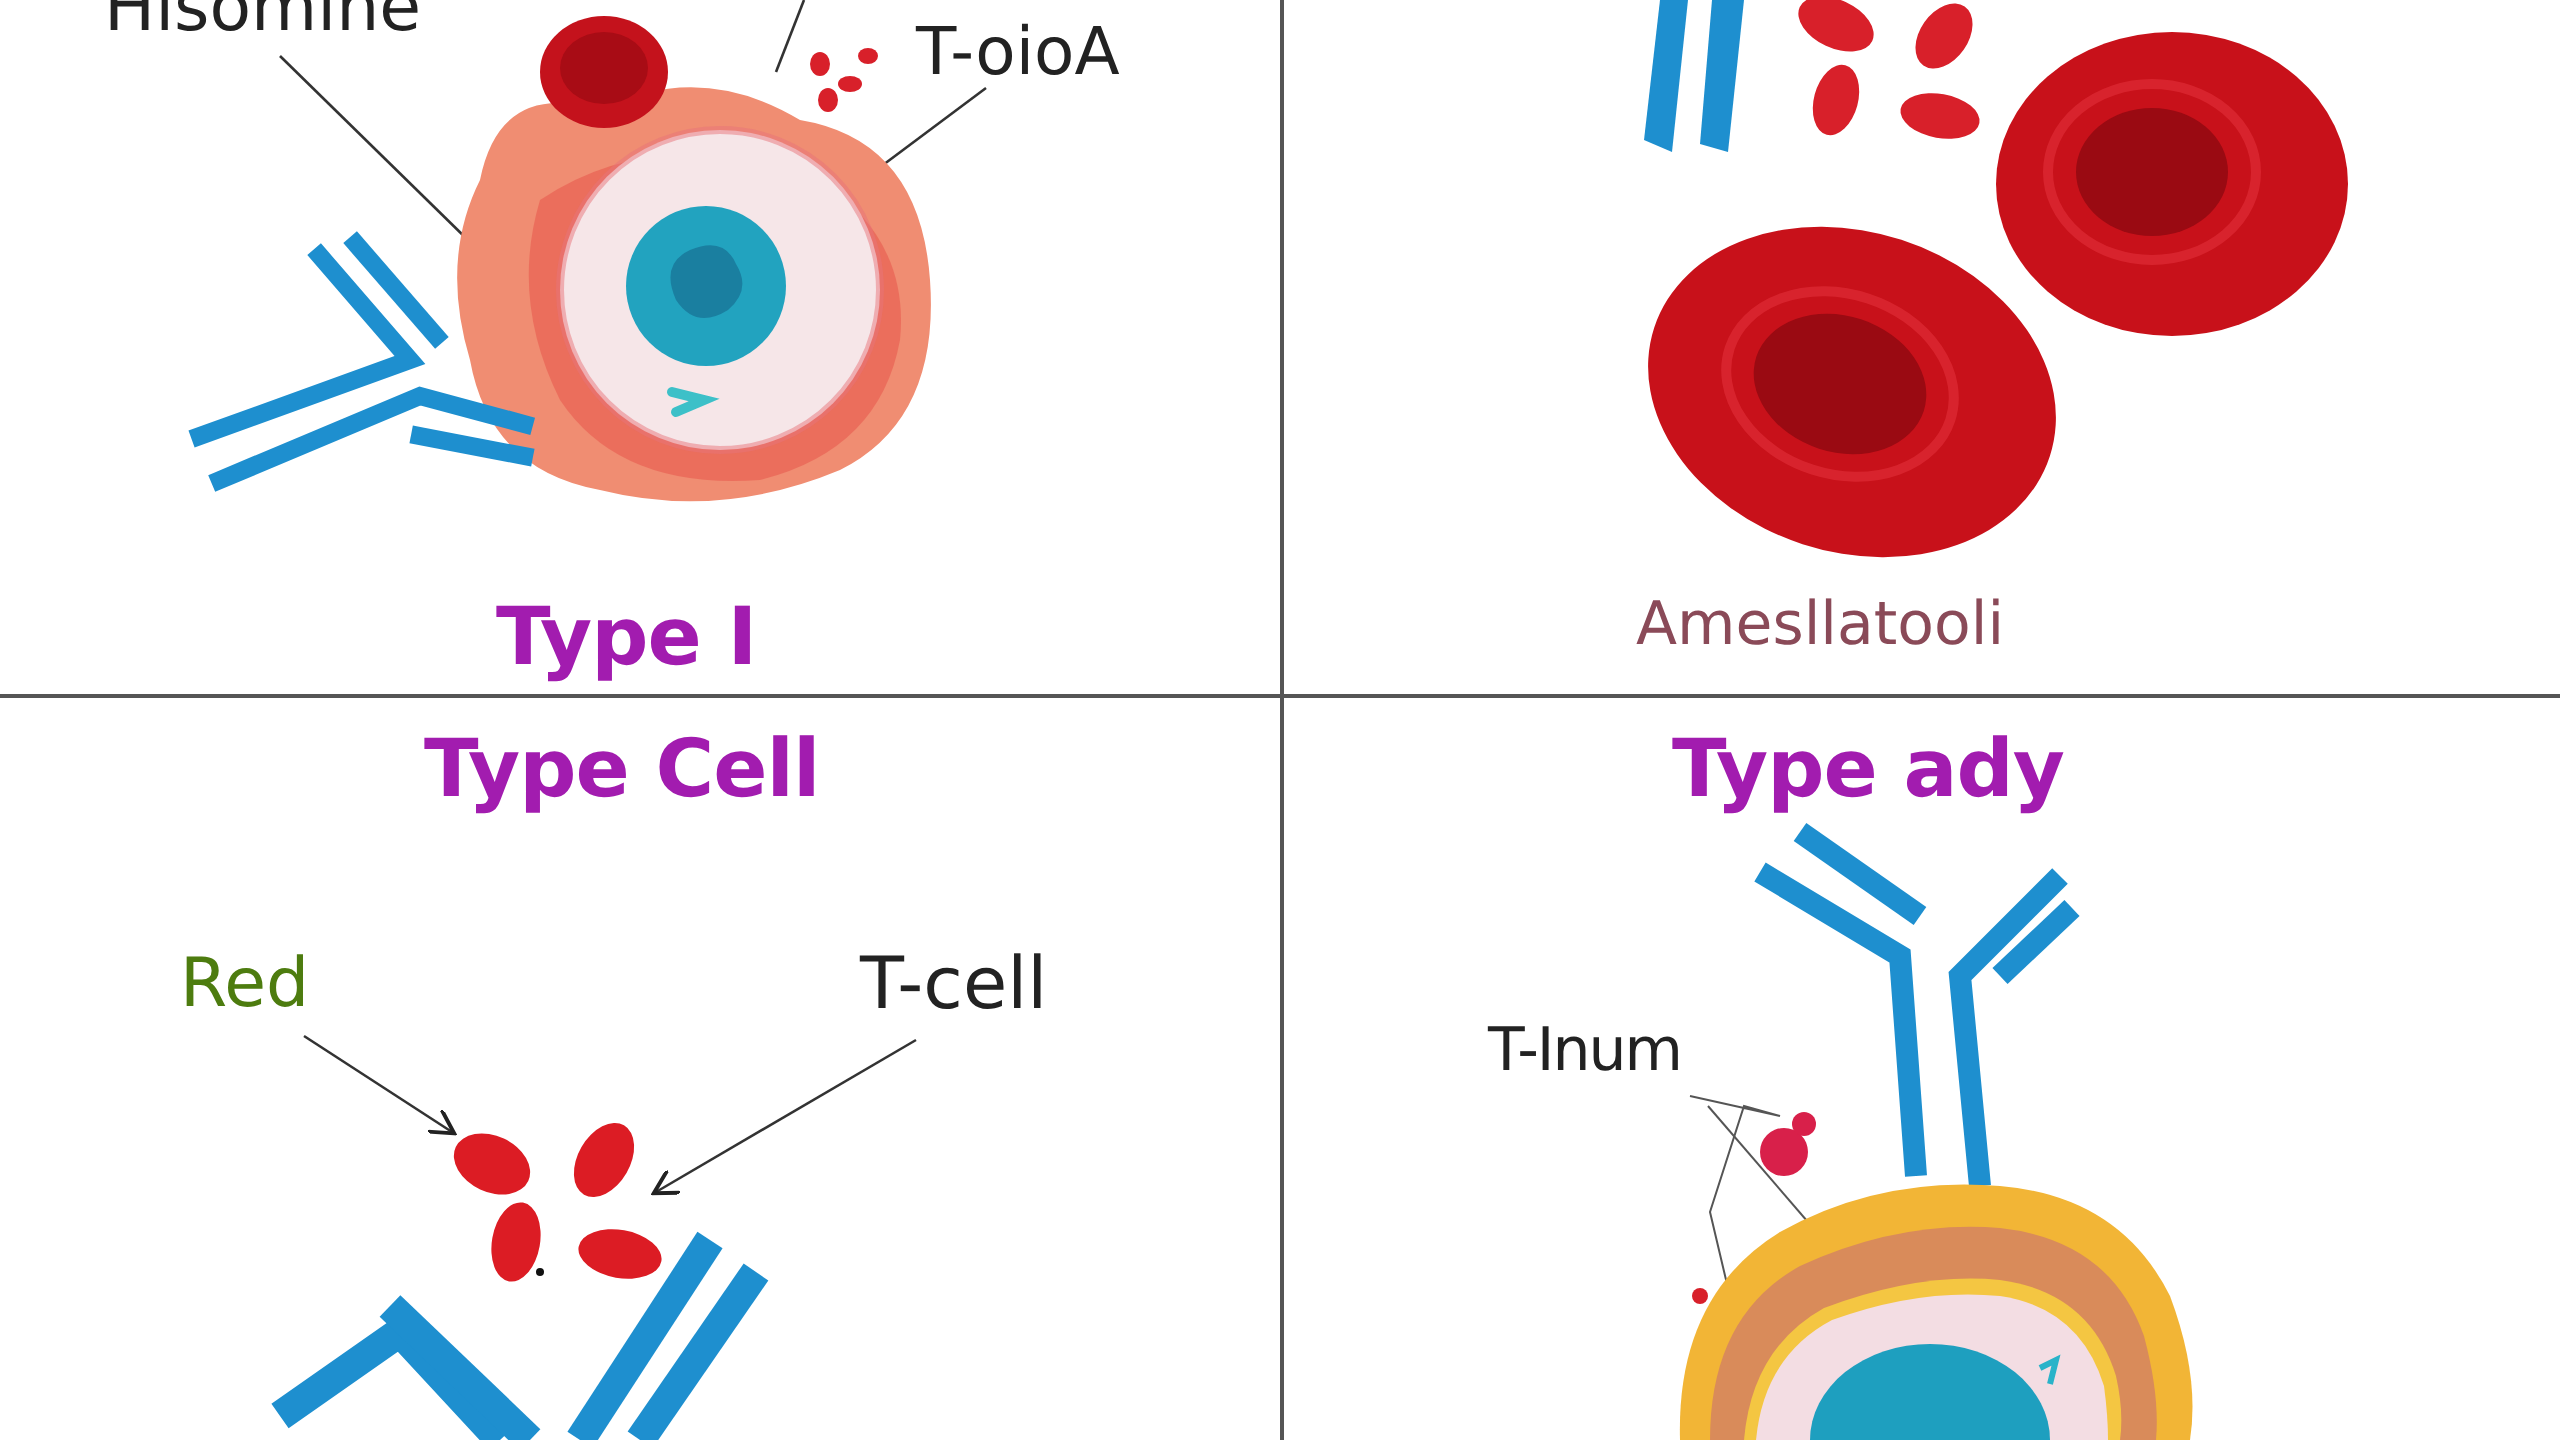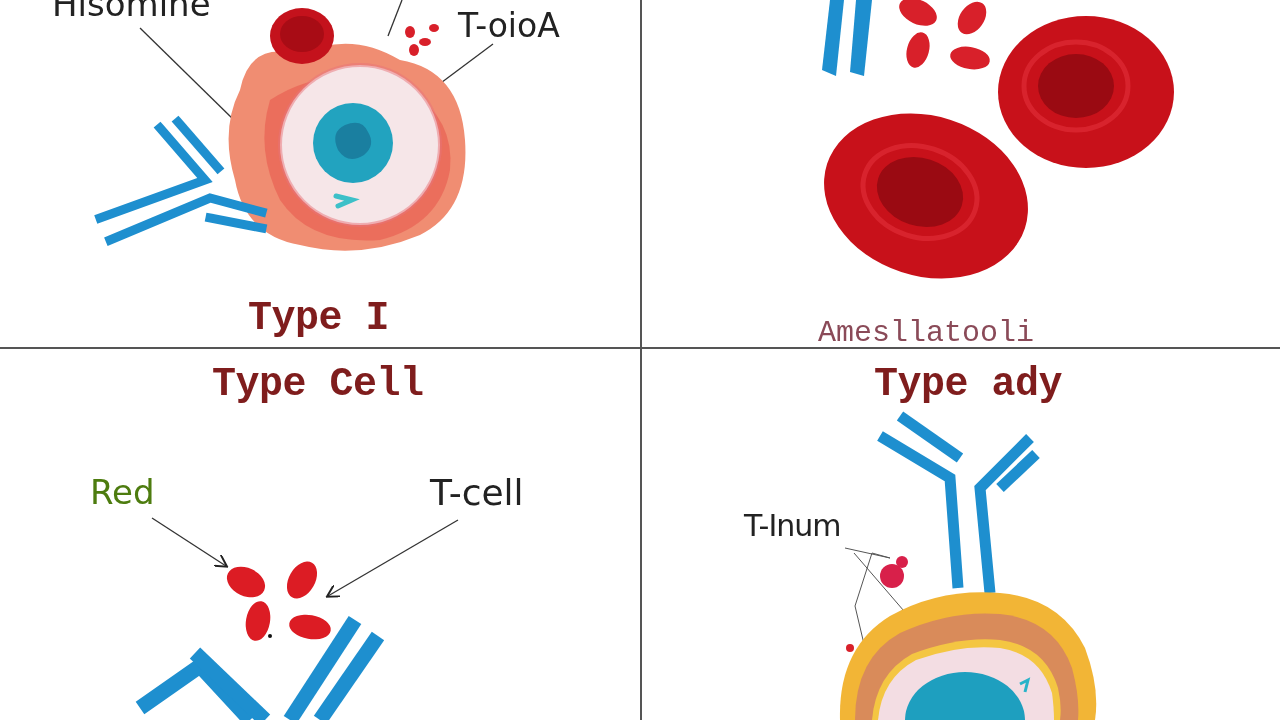--- a/index.html
+++ b/index.html
@@ -1,20 +1,20 @@
 <!DOCTYPE html>
 <html><head>
 <meta charset="utf-8">
 <style>
   html, body { margin:0; padding:0; background:#ffffff; }
   body { width:1280px; height:720px; position:relative; overflow:hidden; font-family:"DejaVu Sans", sans-serif; }
   .abs { position:absolute; }
   .divider-v { left:640px; top:0; width:2px; height:720px; background:#555; }
   .divider-h { left:0; top:347px; width:1280px; height:2px; background:#555; }
-  .title { font-weight:bold; color:#7f1d1d; font-size:40px; letter-spacing:-0.5px; white-space:nowrap;font-family:Liberation Mono, monospace; }
+  .title { font-weight:bold; color:#a21caf; font-size:40px; letter-spacing:-0.5px; white-space:nowrap; }
   .label { color:#222; font-size:32px; white-space:nowrap; font-family:"DejaVu Sans", sans-serif; }
   svg { position:absolute; overflow:visible; }
 </style>
 </head>
 <body>
 
 <div class="abs divider-v"></div>
 <div class="abs divider-h"></div>
 
 <div>
@@ -68,21 +68,21 @@
     <ellipse cx="330" cy="58" rx="20" ry="11" fill="#d8202a" transform="rotate(10 330 58)"></ellipse>
 
     <ellipse cx="446" cy="92" rx="88" ry="76" fill="#c8111a"></ellipse>
     <ellipse cx="436" cy="86" rx="38" ry="32" fill="#9a0a12"></ellipse>
     <ellipse cx="436" cy="86" rx="52" ry="44" fill="none" stroke="#e2303a" stroke-width="5" opacity="0.6"></ellipse>
 
     <ellipse cx="286" cy="196" rx="104" ry="80" fill="#c8111a" transform="rotate(18 286 196)"></ellipse>
     <ellipse cx="280" cy="192" rx="44" ry="34" fill="#9a0a12" transform="rotate(18 280 192)"></ellipse>
     <ellipse cx="280" cy="192" rx="58" ry="45" fill="none" stroke="#e2303a" stroke-width="5" opacity="0.6" transform="rotate(18 280 192)"></ellipse>
   </svg>
-  <div class="abs label" style="left:818px; top:316px; font-size:30px; color:#8a4a58;font-family:Liberation Mono, monospace;">Amesllatooli</div>
+  <div class="abs label" style="left:818px; top:295px; font-size:30px; color:#8a4a58;">Amesllatooli</div>
 </div>
 
 <div>
   <div class="abs title" style="left:212px; top:362px;">Type Cell</div>
   <div class="abs label" style="left:90px; top:472px; color:#4d7c0f; font-size:34px;">Red</div>
   <div class="abs label" style="left:430px; top:472px; font-size:36px;">T-cell</div>
 
   <svg width="640" height="372" style="left:0;top:348px;">
     <defs>
       <marker id="arr" markerWidth="10" markerHeight="10" refX="8" refY="5" orient="auto">
@@ -101,21 +101,21 @@
     <g stroke="#1e8fcf" stroke-width="15" fill="none" stroke-linejoin="miter">
       <polyline points="140,360 200,318 250,372"></polyline>
       <polyline points="195,305 265,372"></polyline>
       <polyline points="355,272 290,372"></polyline>
       <line x1="378" y1="288" x2="320" y2="372"></line>
     </g>
   </svg>
 </div>
 
 <div>
-  <div class="abs title" style="left:874px; top:362px;">Type ady</div>
+  <div class="abs title" style="left:836px; top:362px;">Type ady</div>
   <div class="abs label" style="left:744px; top:508px; font-size:30px; letter-spacing:-1px;text-align:right;">T-Inum</div>
 
   <svg width="640" height="372" style="left:640px;top:348px;">
 
     <g stroke="#1e8fcf" stroke-width="11" fill="none">
       <polyline points="240,88 310,130 318,240"></polyline>
       <polyline points="260,68 320,110"></polyline>
       <polyline points="390,90 340,140 350,245"></polyline>
       <line x1="396" y1="106" x2="360" y2="140"></line>
     </g>

